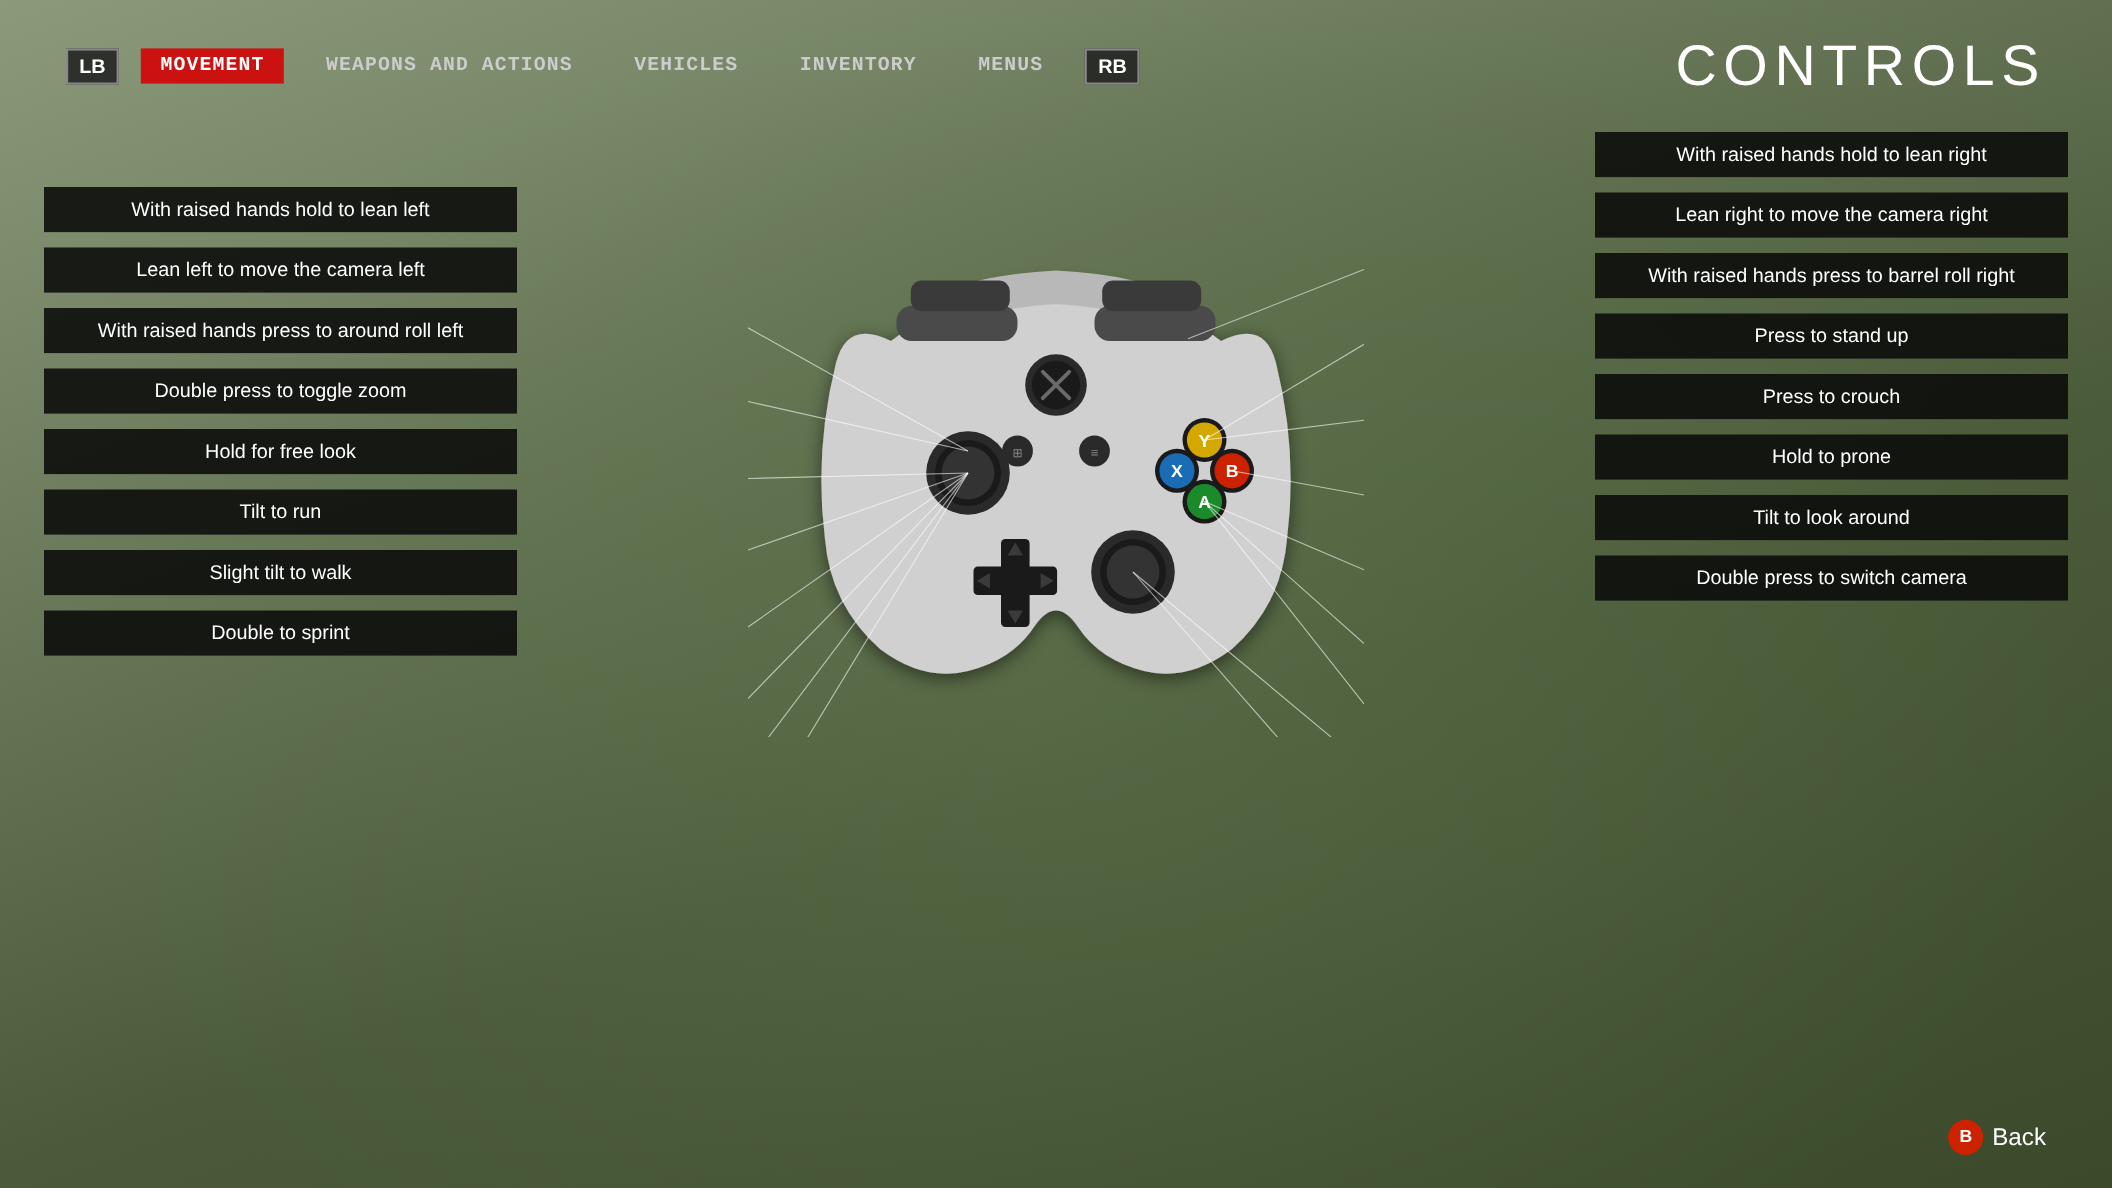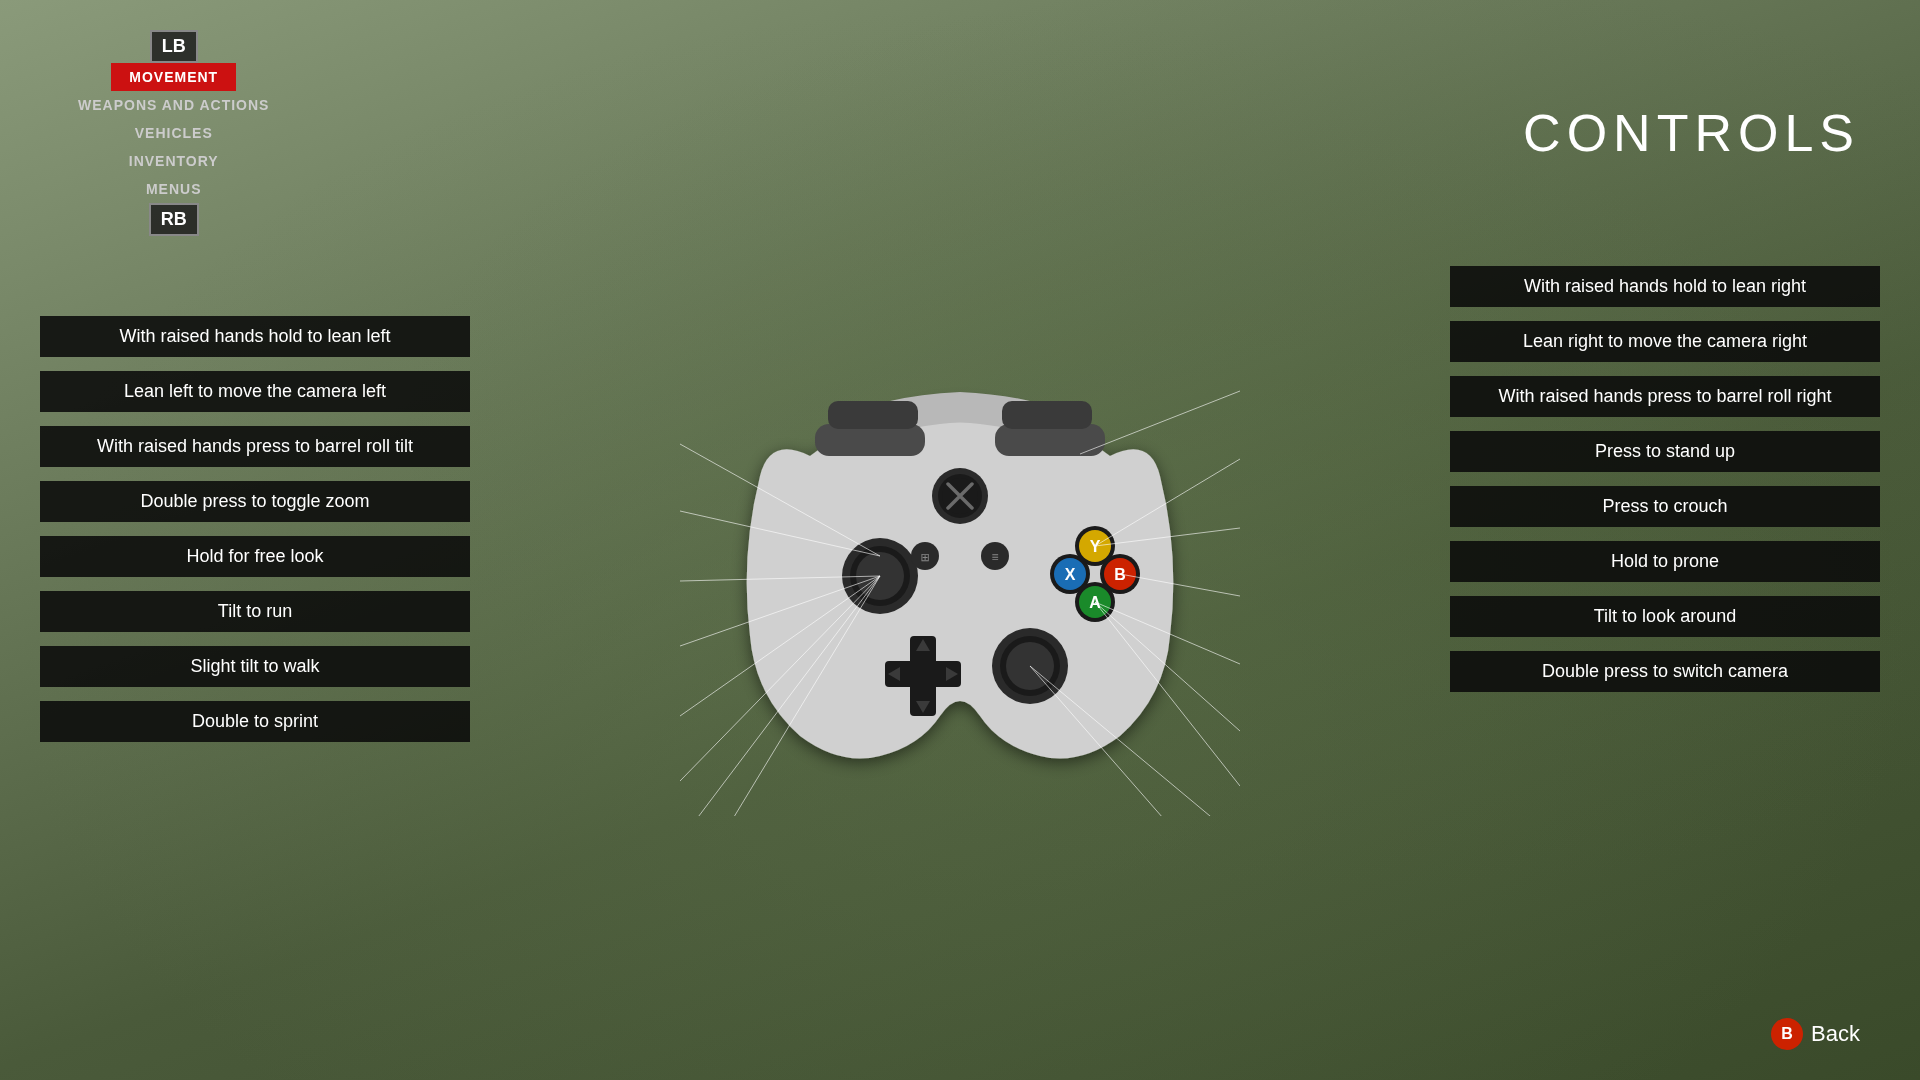--- a/index.html
+++ b/index.html
@@ -40,41 +40,41 @@
     .header {
       display: flex;
       align-items: center;
       padding: 30px 60px 0 60px;
       justify-content: space-between;
     }
 
     .nav-tabs {
       display: flex;
       align-items: center;
-      gap: 0;
-      flex-direction: column;
+      gap: 20px;
     }
 
     .tab-bracket {
       background: rgba(30,30,30,0.85);
       border: 2px solid #888;
       padding: 4px 10px;
       font-size: 18px;
       font-weight: bold;
       color: white;
     }
 
     .tab-item {
       padding: 6px 18px;
-      font-size: 14px;
+      font-size: 18px;
       font-weight: 600;
       color: #ccc;
       letter-spacing: 1px;
       cursor: pointer;
       text-transform: uppercase;
+      font-family: Liberation Mono, monospace;
     }
 
     .tab-item.active {
       background: #cc1111;
       color: white;
     }
 
     .page-title {
       font-size: 52px;
       font-weight: 400;
@@ -199,21 +199,21 @@
       <div class="tab-bracket">RB</div>
     </div>
     <div class="page-title">CONTROLS</div>
   </div>
 
   <div class="main">
 
     <div class="labels-left">
       <div class="label-box">With raised hands hold to lean left</div>
       <div class="label-box">Lean left to move the camera left</div>
-      <div class="label-box">With raised hands press to barrel roll tilt</div>
+      <div class="label-box">With raised hands press to around roll left</div>
       <div class="label-box">Double press to toggle zoom</div>
       <div class="label-box">Hold for free look</div>
       <div class="label-box">Tilt to run</div>
       <div class="label-box">Slight tilt to walk</div>
       <div class="label-box">Double to sprint</div>
     </div>
 
     <div class="controller-area">
       <div class="controller-wrapper">
         <svg class="controller-svg" viewBox="0 0 560 520" xmlns="http://www.w3.org/2000/svg">

